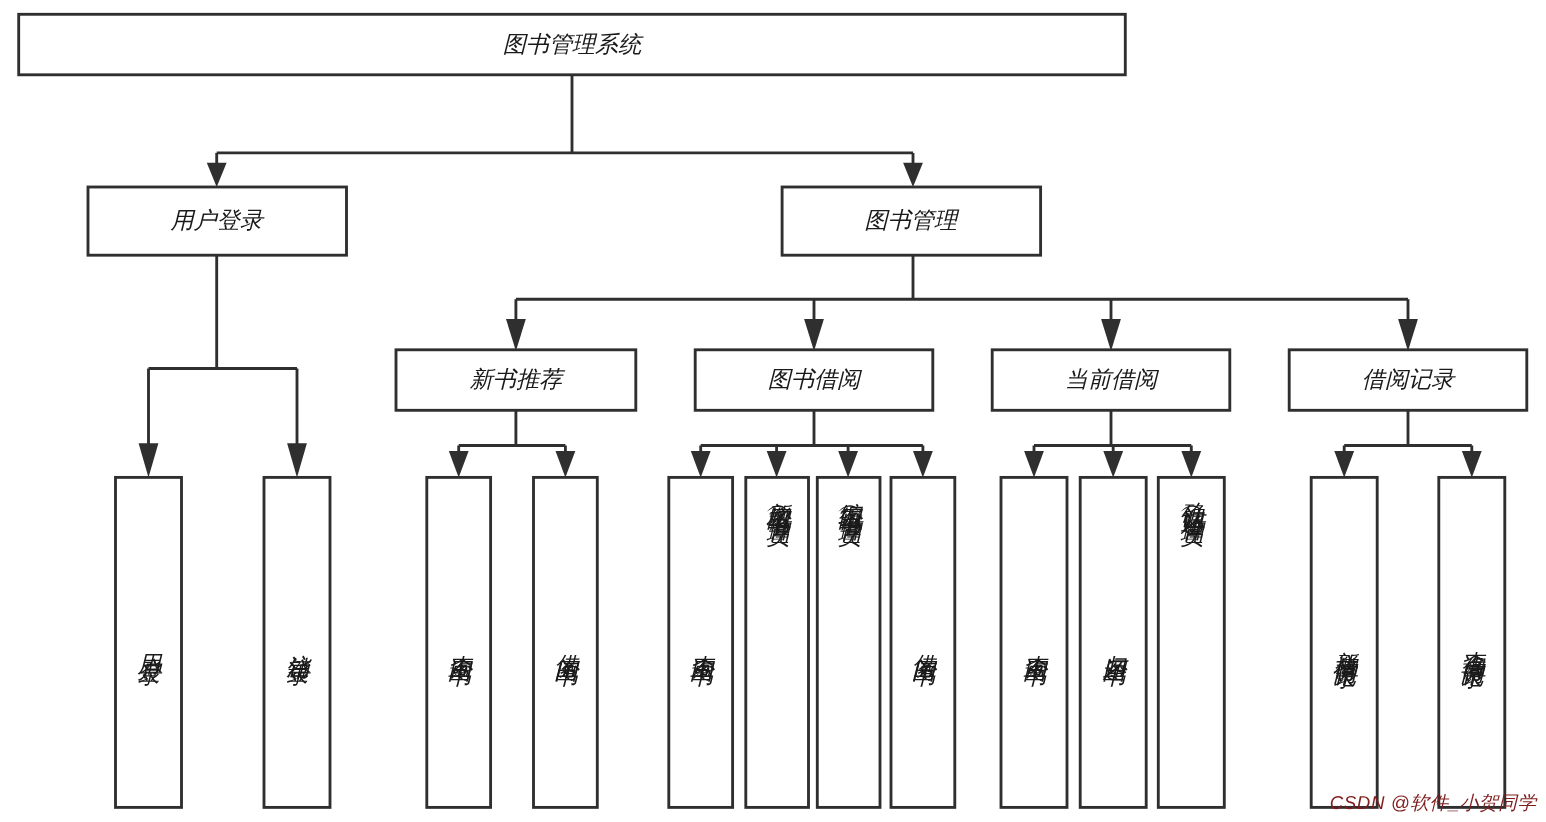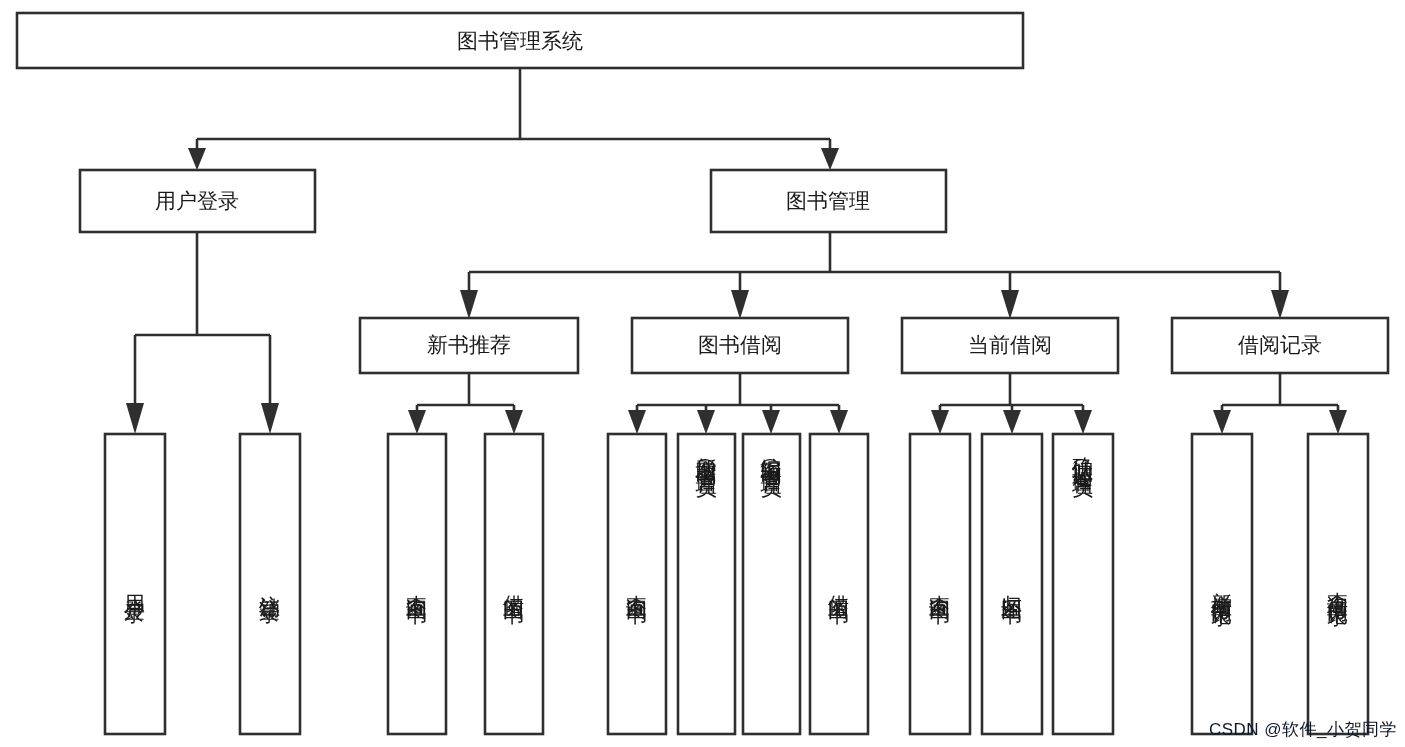--- a/index.html
+++ b/index.html
@@ -13,20 +13,21 @@
     height: 747px;
     font-family: "Liberation Sans", "DejaVu Sans", sans-serif;
     overflow: hidden;
     position: relative;
   }
   #diagram-root {
     position: relative;
     width: 1405px;
     height: 747px;
     background: #ffffff;
+    font-style: italic;
   }
   svg#tree-canvas {
     position: absolute;
     left: 0;
     top: 0;
     width: 1405px;
     height: 747px;
     display: block;
   }
   .node-box {
@@ -70,21 +71,21 @@
   }
   .vlabel-wrap.centered {
     align-items: center;
   }
   #watermark {
     position: absolute;
     right: 8px;
     bottom: 6px;
     font-family: "Liberation Sans", "DejaVu Sans", sans-serif;
     font-size: 17px;
-    color: #0f172a;
+    color: #7f1d1d;
     letter-spacing: 0.5px;
     user-select: none;
     white-space: nowrap;
   }
 </style>
 </head>
 <body>
 
 <div id="diagram-root">
 

